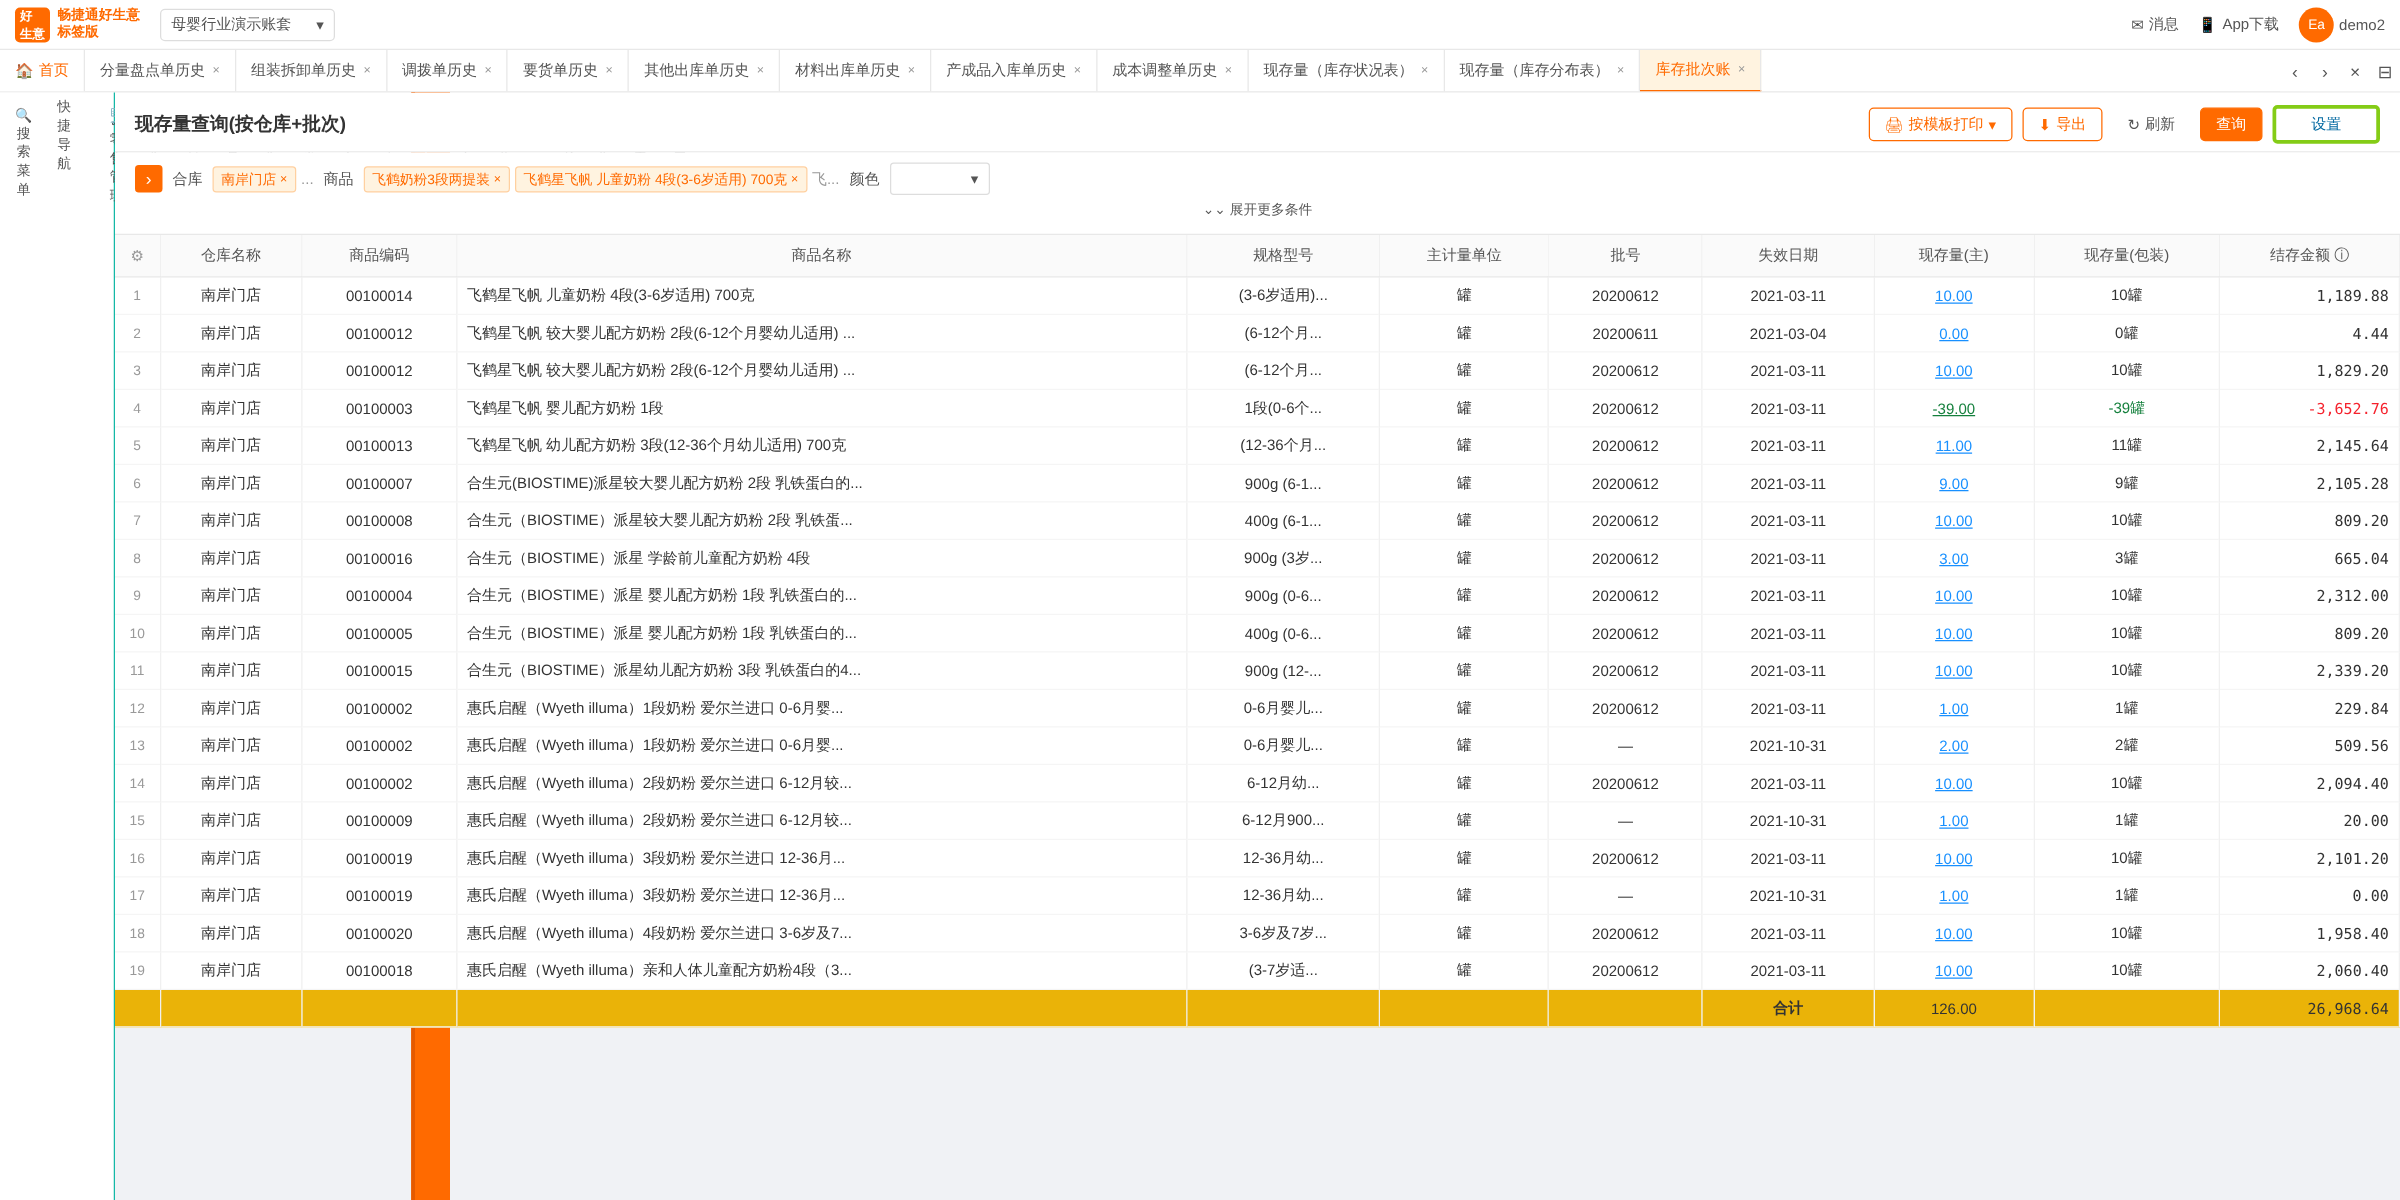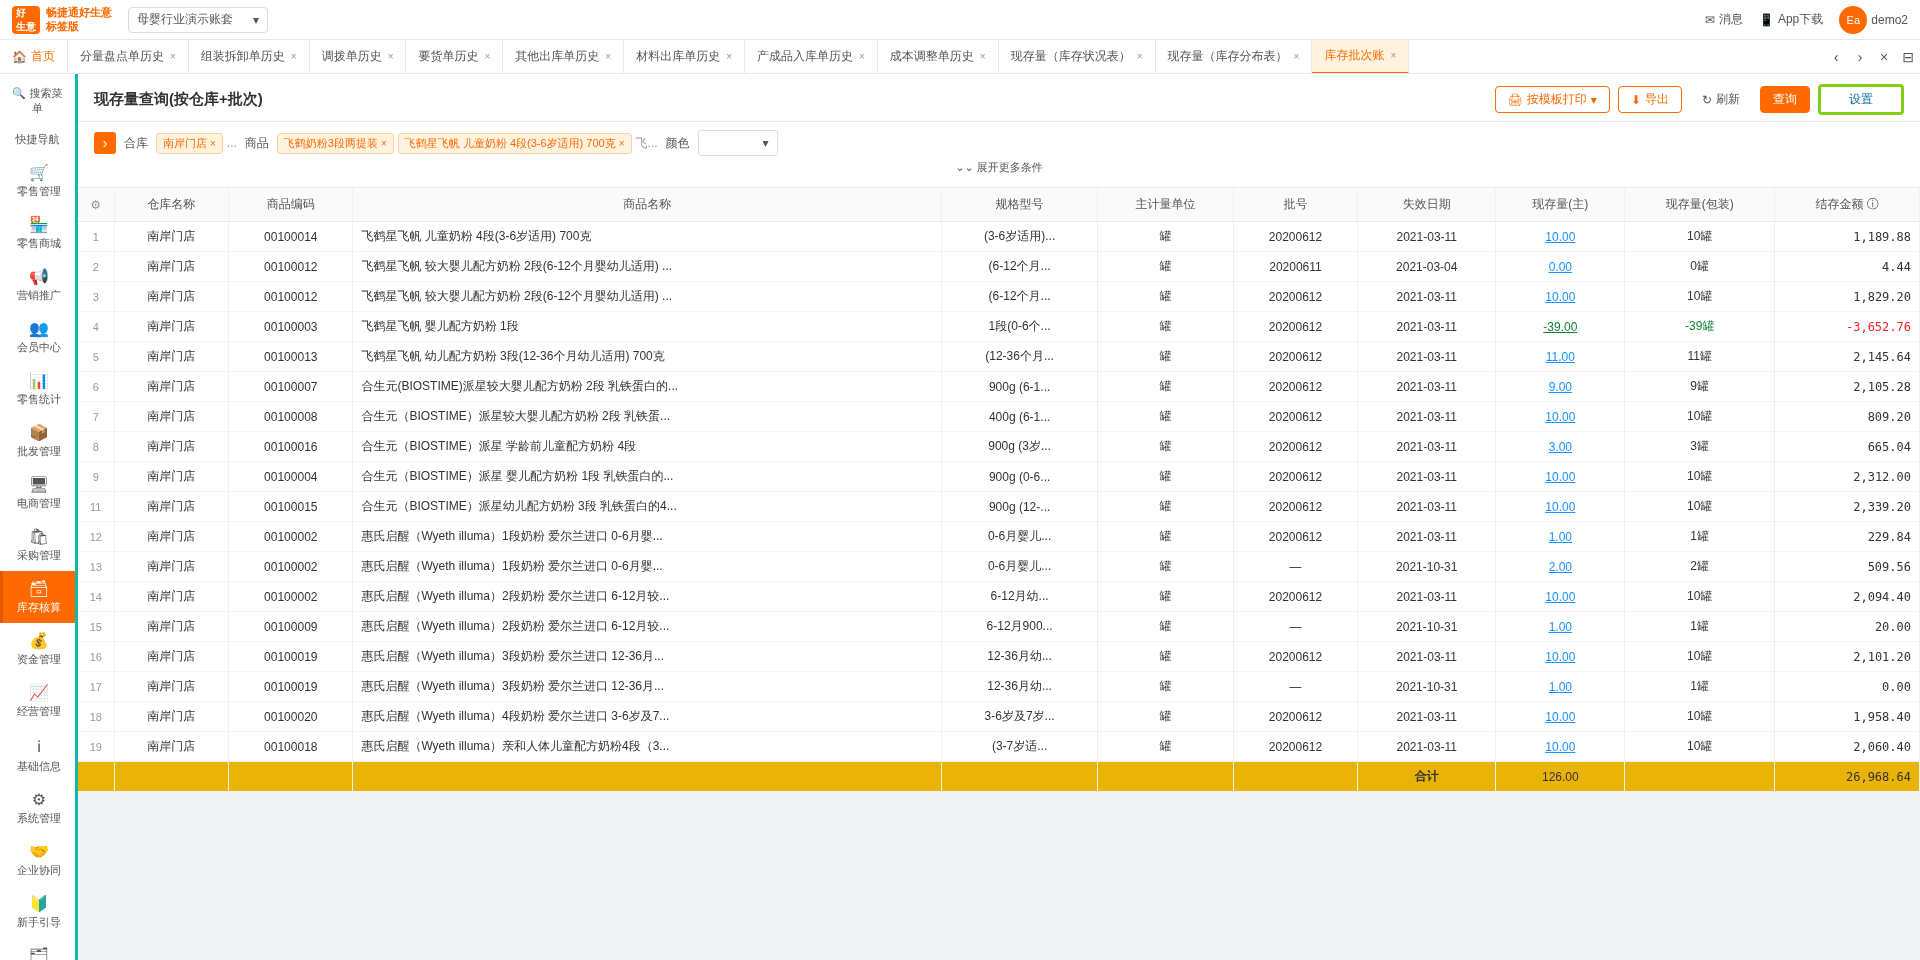--- a/index.html
+++ b/index.html
@@ -21,21 +21,21 @@
     .tab-item.home { background: #fff; color: #ff6a00; font-weight: 500; }
     .tab-item.active { background: #fff3e0; color: #ff6a00; border-bottom: 2px solid #ff6a00; }
     .tab-close { font-size: 10px; color: #999; cursor: pointer; margin-left: 2px; }
     .tab-nav-btn { width: 24px; height: 34px; display: flex; align-items: center; justify-content: center; cursor: pointer; color: #555; background: #fff; border: none; font-size: 14px; }
     .tab-bar-end { display: flex; align-items: center; margin-left: auto; }
 
     
     .main-layout { display: flex; height: calc(960px - 74px); }
 
     
-    .sidebar { width: 78px; background: #fff; border-right: 3px solid #14b8a6; display: flex; flex-direction: column; flex-shrink: 0; }
+    .sidebar { width: 92px; background: #fff; border-right: 1px solid #14b8a6; display: flex; flex-direction: row; flex-shrink: 0; }
     .search-menu { padding: 8px; text-align: center; }
     .search-menu-btn { background: none; border: none; font-size: 11px; color: #555; cursor: pointer; width: 100%; padding: 4px; }
     .quick-nav { padding: 4px 8px; font-size: 11px; color: #555; text-align: center; cursor: pointer; }
     .sidebar-divider { height: 1px; background: #f0f0f0; margin: 2px 8px; }
     .sidebar-item { display: flex; flex-direction: column; align-items: center; padding: 8px 4px; cursor: pointer; font-size: 11px; color: #555; border-left: 3px solid transparent; gap: 2px; }
     .sidebar-item.active { background: #ff6a00; color: #fff; border-left: 3px solid #e55a00; }
     .sidebar-item.active .sidebar-icon { color: #fff; }
     .sidebar-icon { font-size: 16px; }
 
     
@@ -439,20 +439,33 @@
     <td class="td-left">合生元（BIOSTIME）派星 婴儿配方奶粉 1段 乳铁蛋白的...</td>
     <td>900g (0-6...</td>
     <td>罐</td>
     <td>20200612</td>
     <td>2021-03-11</td>
     <td class="td-link">10.00</td>
     <td class="">10罐</td>
     <td class="td-right td-num" style="">2,312.00</td>
   </tr>
             <tr>
+    <td class="row-num">10</td>
+    <td>南岸门店</td>
+    <td>00100005</td>
+    <td class="td-left">合生元（BIOSTIME）派星 婴儿配方奶粉 1段 乳铁蛋白的...</td>
+    <td>400g (0-6...</td>
+    <td>罐</td>
+    <td>20200612</td>
+    <td>2021-03-11</td>
+    <td class="td-link">10.00</td>
+    <td class="">10罐</td>
+    <td class="td-right td-num" style="">809.20</td>
+  </tr>
+            <tr>
     <td class="row-num">11</td>
     <td>南岸门店</td>
     <td>00100015</td>
     <td class="td-left">合生元（BIOSTIME）派星幼儿配方奶粉 3段 乳铁蛋白的4...</td>
     <td>900g (12-...</td>
     <td>罐</td>
     <td>20200612</td>
     <td>2021-03-11</td>
     <td class="td-link">10.00</td>
     <td class="">10罐</td>

